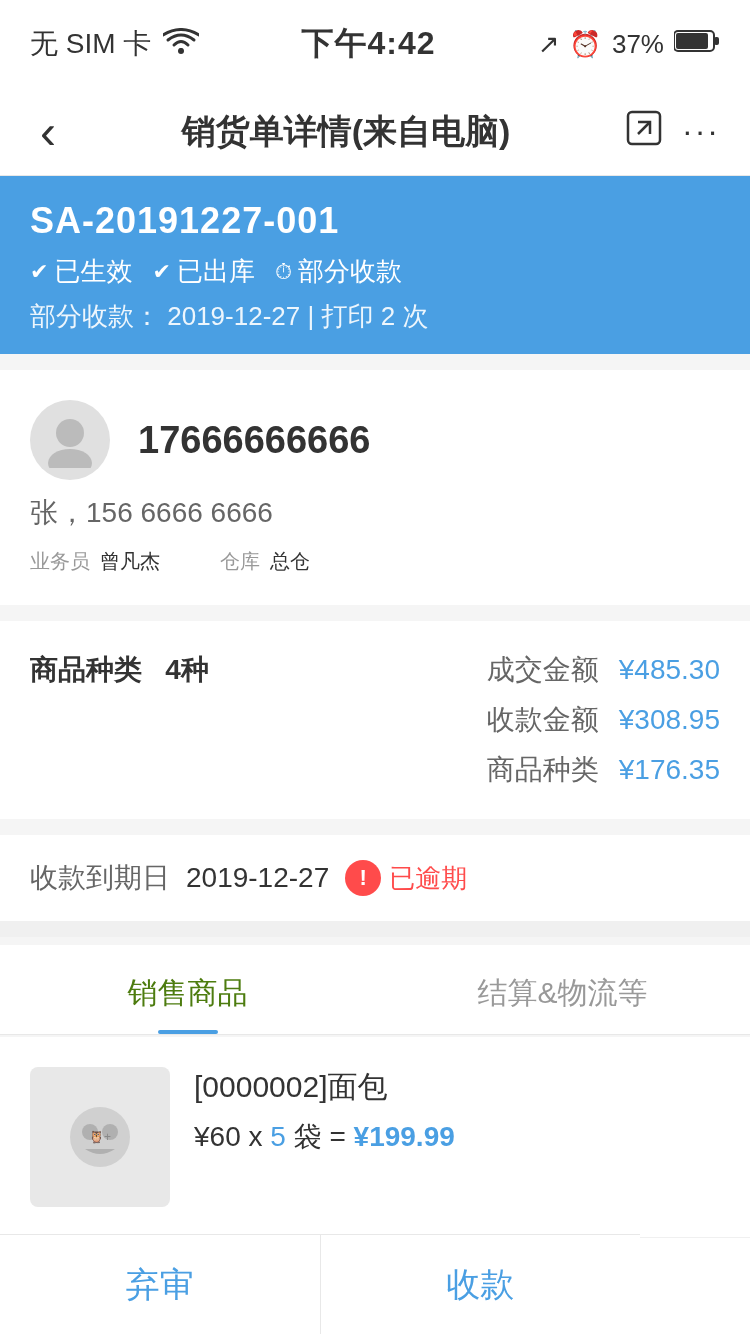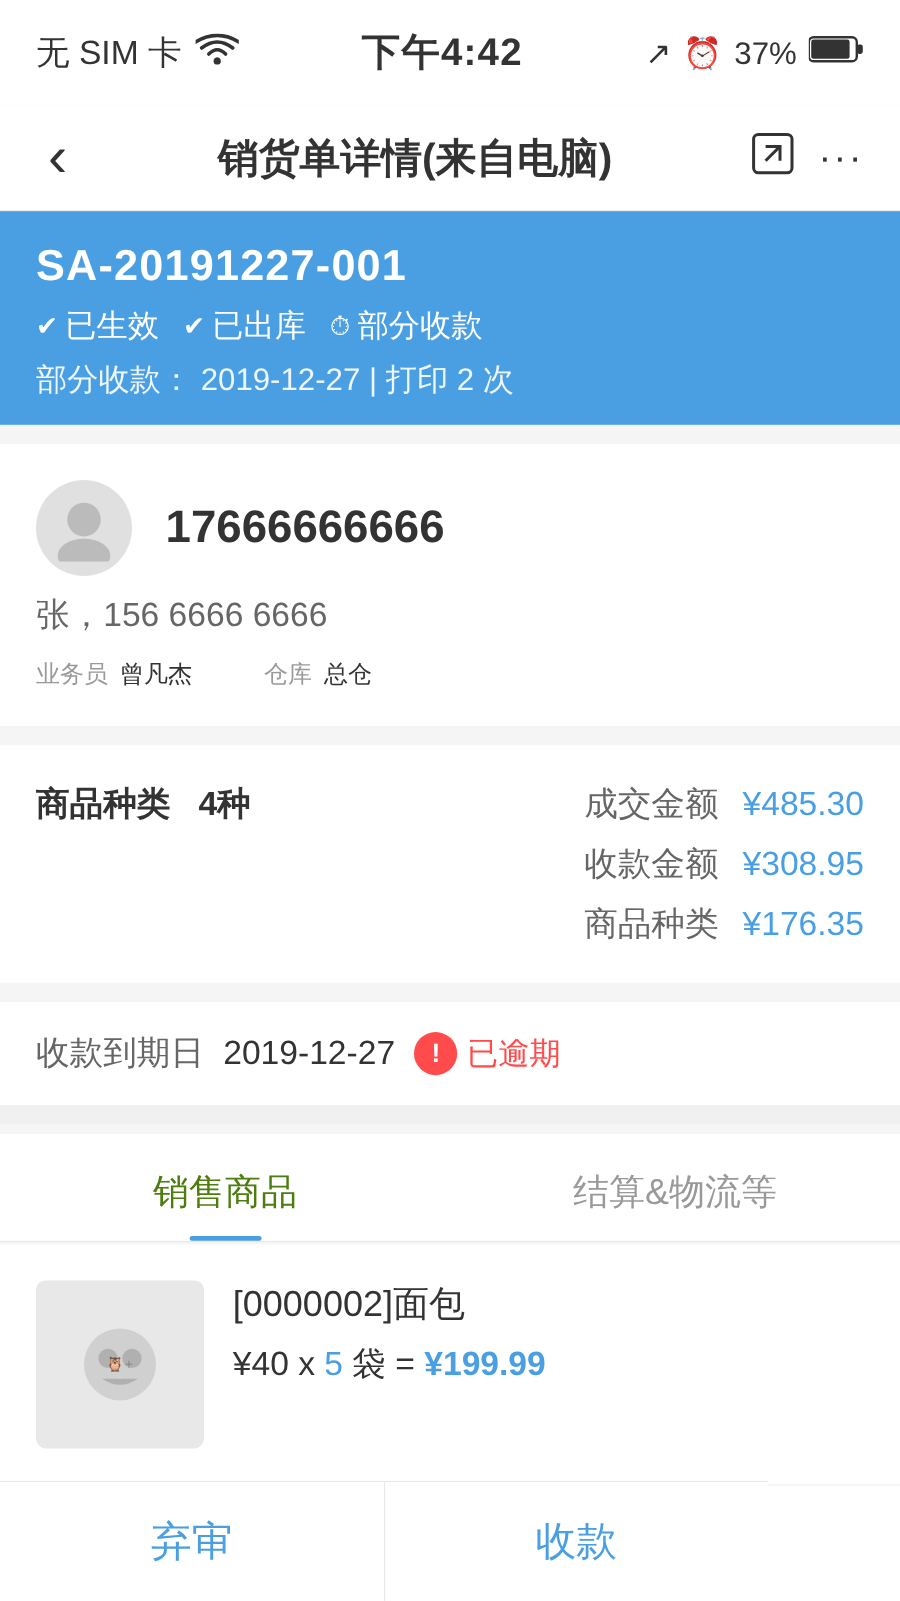--- a/index.html
+++ b/index.html
@@ -485,21 +485,21 @@
         <circle cx="40" cy="40" r="30" fill="#d0d0d0"></circle>
         <circle cx="30" cy="35" r="8" fill="#b0b0b0"></circle>
         <circle cx="50" cy="35" r="8" fill="#b0b0b0"></circle>
         <path d="M25 52 Q40 62 55 52" fill="#b0b0b0"></path>
         <text x="40" y="44" text-anchor="middle" font-size="12" fill="#888">🦉+</text>
       </svg>
     </div>
     <div class="product-info">
       <div class="product-name">[0000002]面包</div>
       <div class="product-price">
-        <span>¥40</span>
+        <span>¥60</span>
         <span> x </span>
         <span class="quantity">5</span>
         <span>袋</span>
         <span> = </span>
         <span class="total">¥199.99</span>
       </div>
     </div>
   </div>
 
   <div class="product-item">

